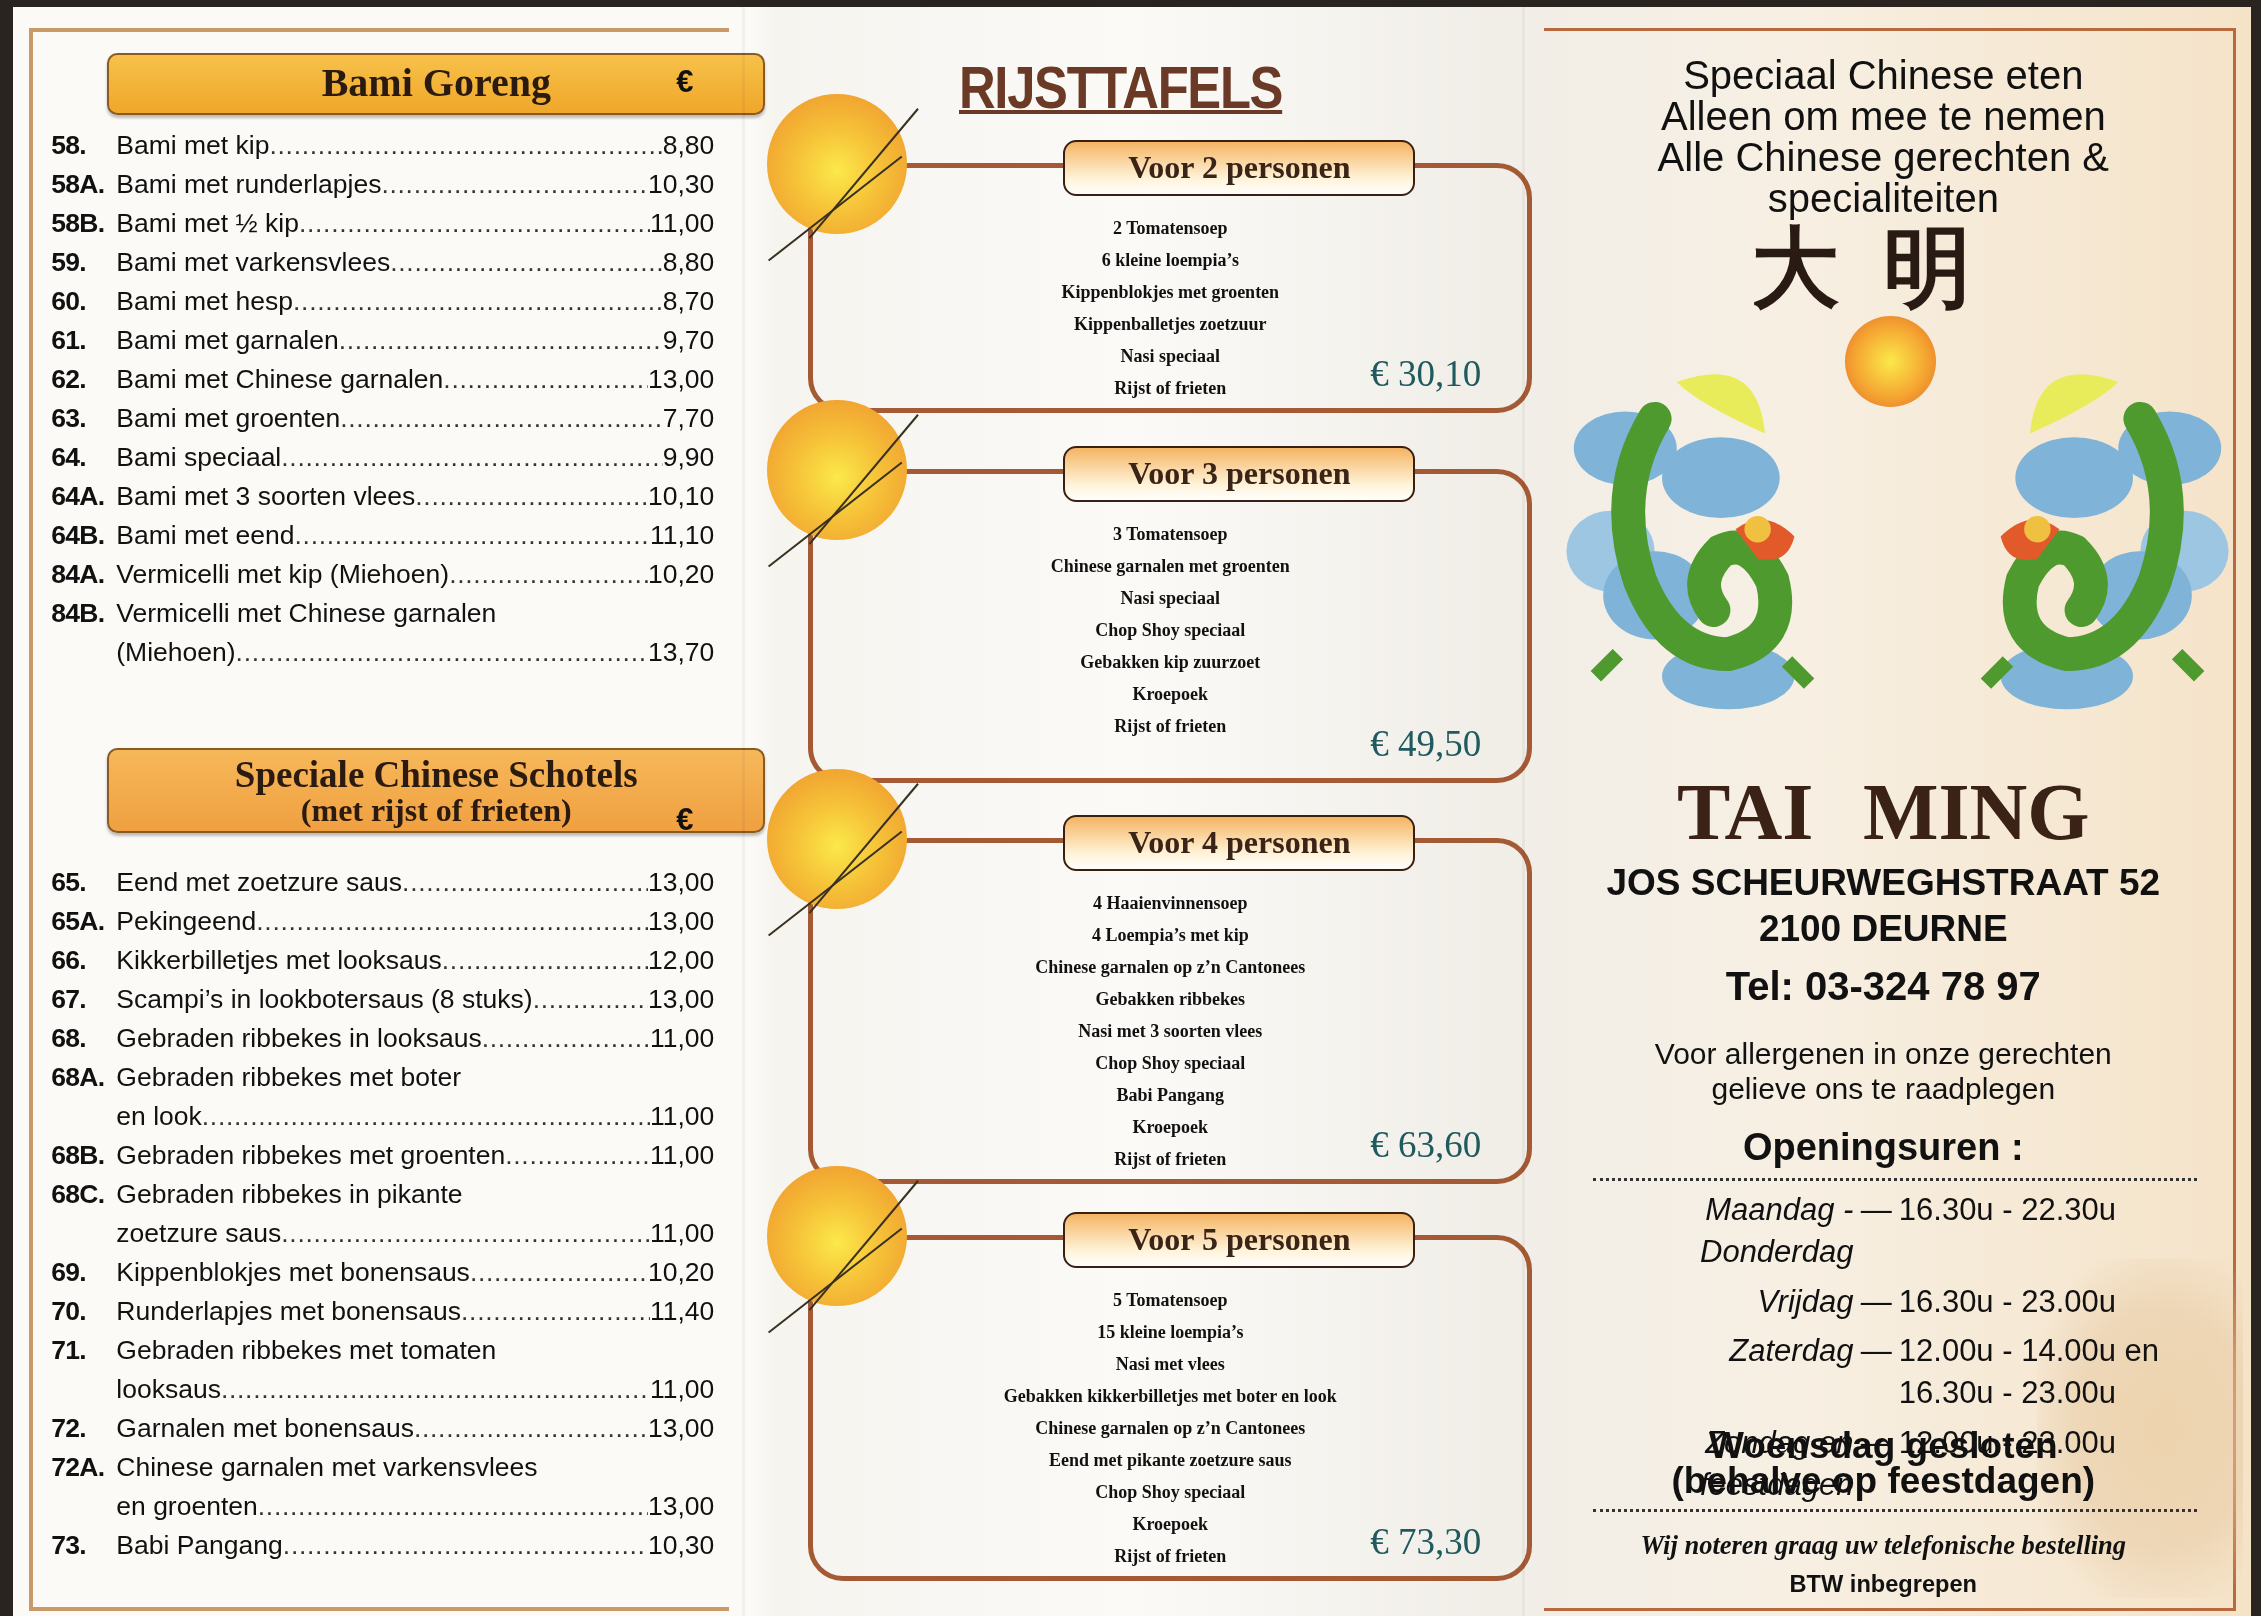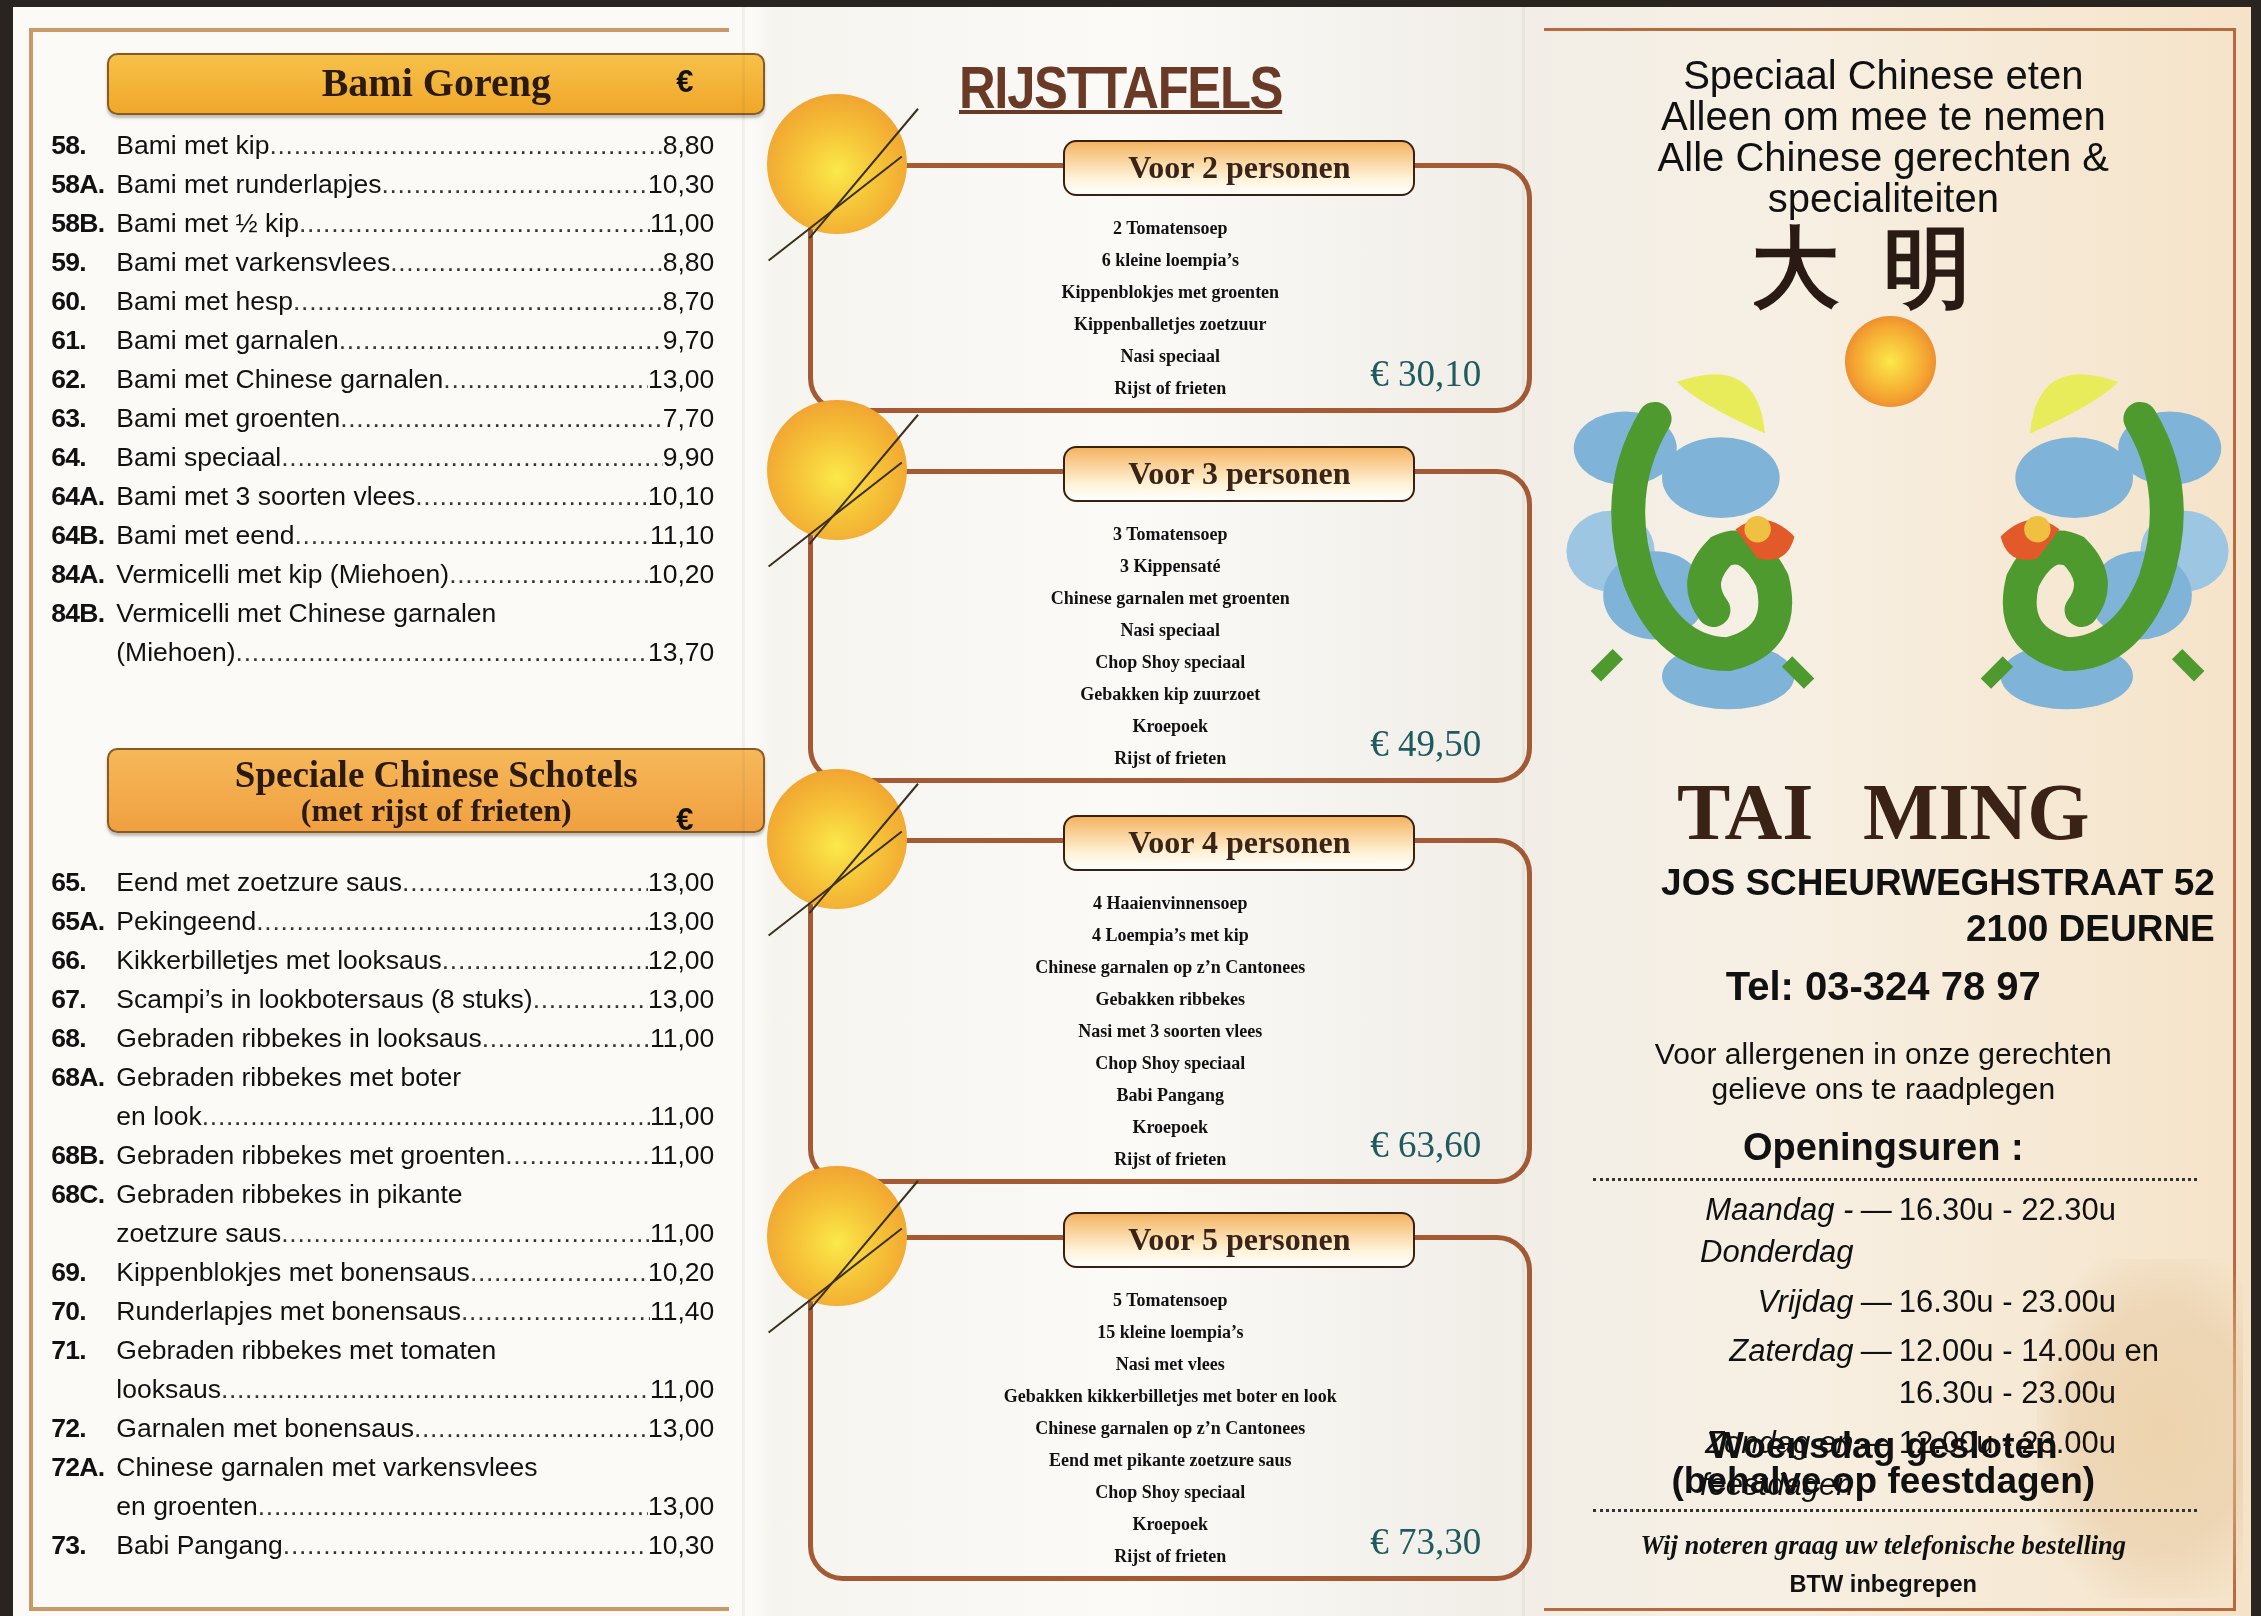--- a/index.html
+++ b/index.html
@@ -64,21 +64,21 @@
   .r-center { position: absolute; left: 29.5px; width: 663px; text-align: center; }
   .tagline { top: 48px; font-size: 40px; line-height: 41px; }
   .hanzi { top: 202px; font-size: 88px; font-weight: bold; letter-spacing: 44px; color: #2a1a14; }
   .sun-big { position: absolute; left: 323px; top: 309px; width: 91px; height: 91px; border-radius: 50%;
     background: radial-gradient(circle, #fbe94a 0%, #f5a632 55%, #e0682a 100%); }
   .dragon { position: absolute; top: 353px; width: 295px; height: 353px; }
   .dragon-left { left: 44px; }
   .dragon-right { left: 412px; transform: scaleX(-1); }
   .brand { top: 760px; font-family: "Liberation Serif", serif; font-weight: bold; font-size: 80px;
     color: #3a2216; word-spacing: 29.5px; }
-  .address { top: 853px; font-size: 37px; font-weight: bold; line-height: 46px; text-align: right; }
+  .address { top: 853px; font-size: 37px; font-weight: bold; line-height: 46px; }
   .phone { top: 957px; font-size: 40px; font-weight: bold; }
   .allergy { top: 1029px; font-size: 30px; line-height: 35px; text-align: center; }
   .hours-title { top: 1119px; font-size: 38px; font-weight: bold; }
   .dotline { position: absolute; left: 71px; width: 604px; border-top: 3.7px dotted #333; }
   .hours { position: absolute; left: 29.5px; width: 663px; top: 1182px; }
   .hours-row { display: flex; font-size: 31px; line-height: 42px; }
   .hours-row .day { width: 309px; text-align: right; font-style: italic; padding-right: 7.4px; }
   .hours-row .dash { width: 38px; text-align: left; }
   .hours-row .time { flex: 1; }
   .closed { top: 1421px; font-size: 37px; font-weight: bold; line-height: 35px; }
@@ -315,21 +315,20 @@
           </div>
           <div class="rt-price" style="bottom:13.3px">€ 30,10</div>
         </div>
         <div class="rt-box" style="top: 462px; height: 314px;">
           <div class="rt-sun"></div>
           <div class="rt-chopstick" style="left:-52px;top:-10.3px;width:169px;transform:rotate(-50deg) translate(-29.5px,88px);"></div>
           <div class="rt-chopstick" style="left:-59px;top:37px;width:169px;transform:rotate(-38deg) translate(-22px,52px);"></div>
           <div class="rt-pill">Voor 3 personen</div>
           <div class="rt-items">
             <div>3 Tomatensoep</div>
-            <div>3 Kippensaté</div>
             <div>Chinese garnalen met groenten</div>
             <div>Nasi speciaal</div>
             <div>Chop Shoy speciaal</div>
             <div>Gebakken kip zuurzoet</div>
             <div>Kroepoek</div>
             <div>Rijst of frieten</div>
           </div>
           <div class="rt-price" style="bottom:13.3px">€ 49,50</div>
         </div>
         <div class="rt-box" style="top: 831px; height: 346px;">

